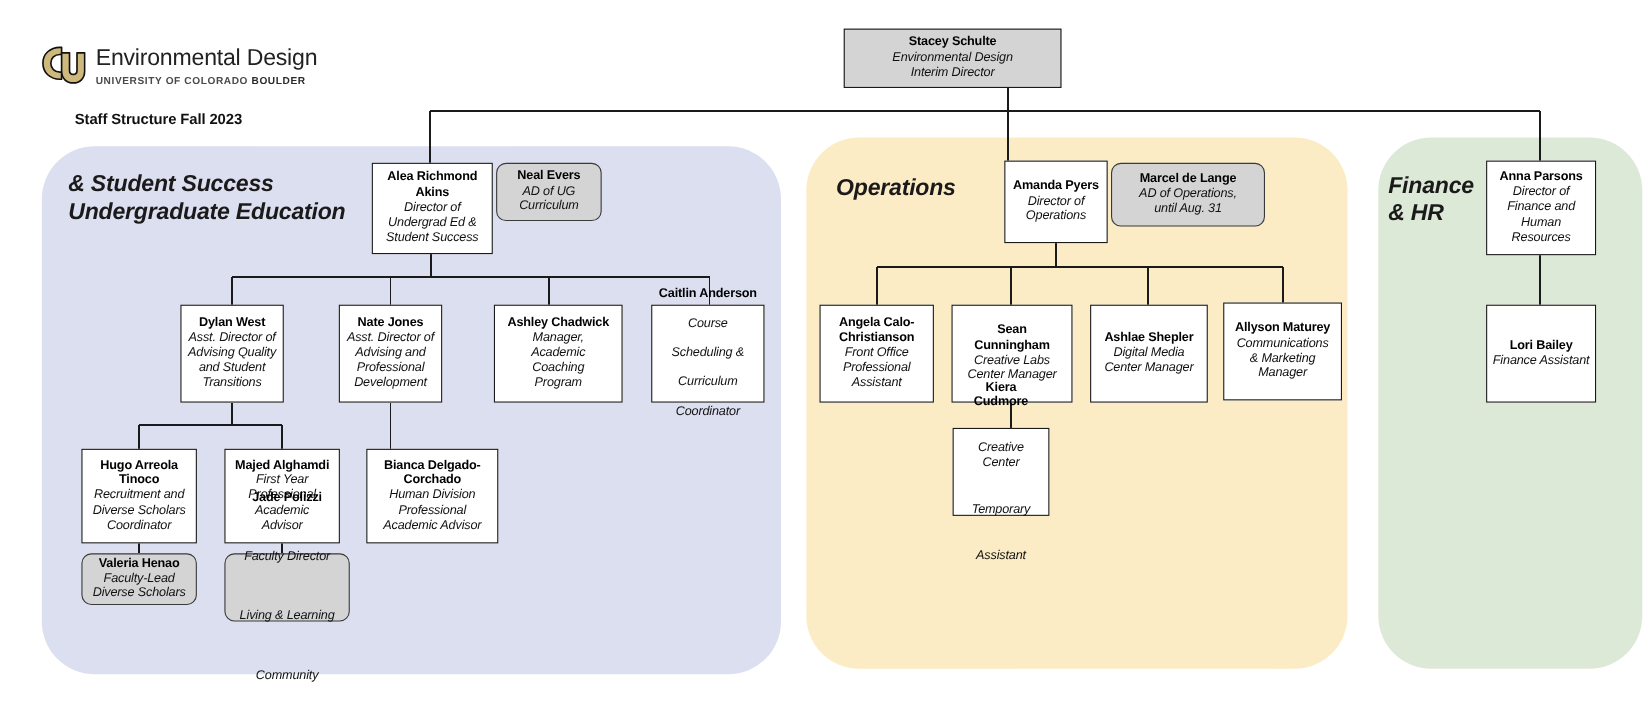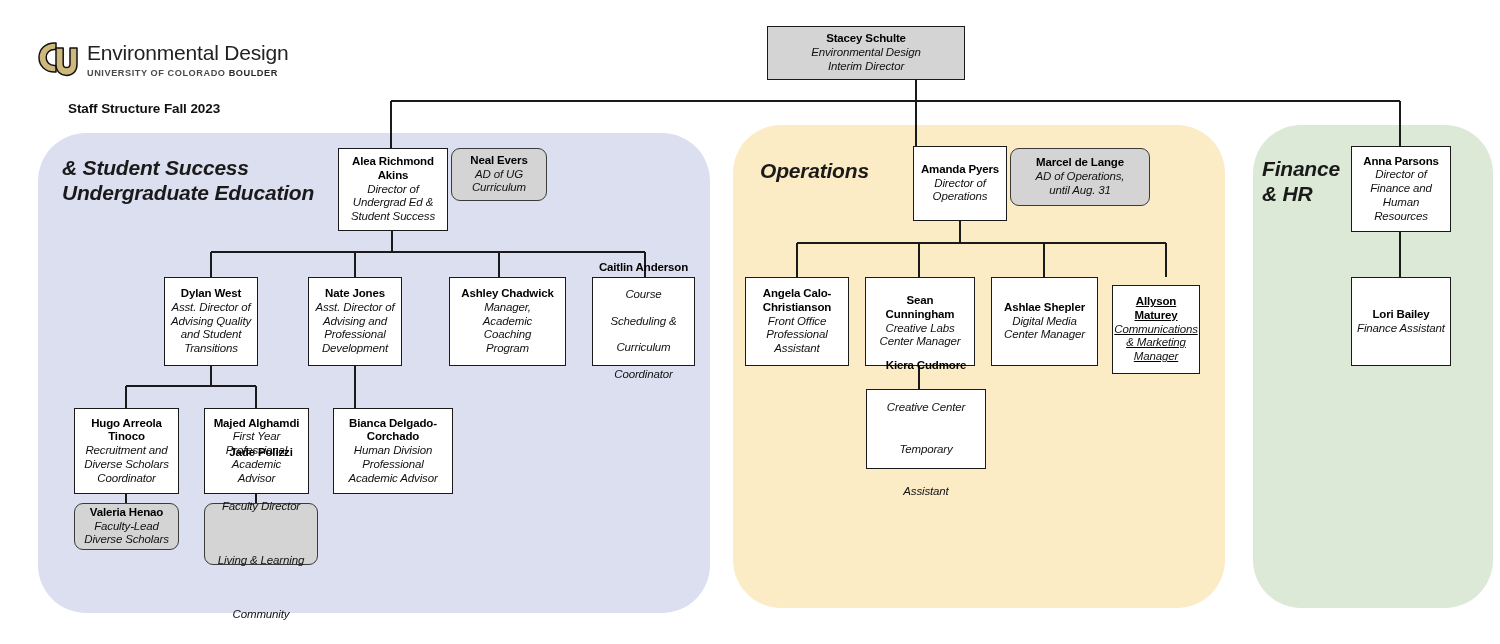--- a/index.html
+++ b/index.html
@@ -302,28 +302,28 @@
     <div class="ttl">Creative Labs</div>
     <div class="ttl">Center Manager</div>
   </div>
 
   <div class="node" style="left:991px;top:277px;width:107px;height:89px;">
     <div class="nm">Ashlae Shepler</div>
     <div class="ttl">Digital Media</div>
     <div class="ttl">Center Manager</div>
   </div>
 
-  <div class="node" style="left:1112px;top:285px;width:88px;height:89px;text-decoration:underline;">
+  <div class="node" style="left:1112px;top:275px;width:108px;height:89px;">
     <div class="nm">Allyson Maturey</div>
     <div class="ttl">Communications</div>
     <div class="ttl">&amp; Marketing</div>
     <div class="ttl">Manager</div>
   </div>
 
-  <div class="node" style="left:866px;top:389px;width:120px;height:80px;gap:28px;">
+  <div class="node" style="left:866px;top:389px;width:88px;height:80px;gap:28px;">
     <div class="nm">Kiera Cudmore</div>
     <div class="ttl">Creative Center</div>
     <div class="ttl">Temporary</div>
     <div class="ttl">Assistant</div>
   </div>
 
   <div class="node" style="left:1351px;top:146px;width:100px;height:86px;">
     <div class="nm">Anna Parsons</div>
     <div class="ttl">Director of</div>
     <div class="ttl">Finance and</div>

